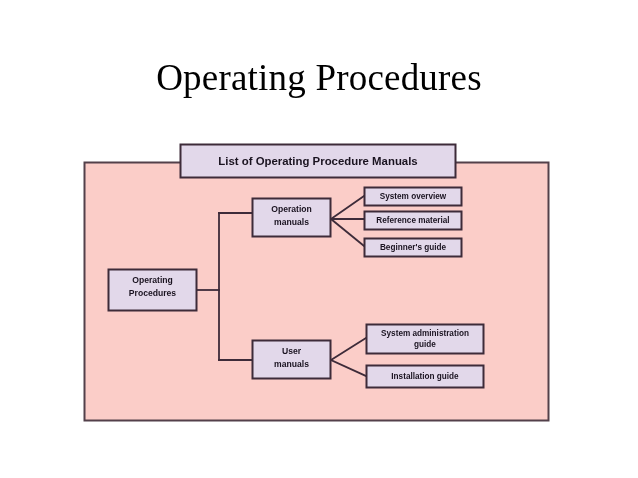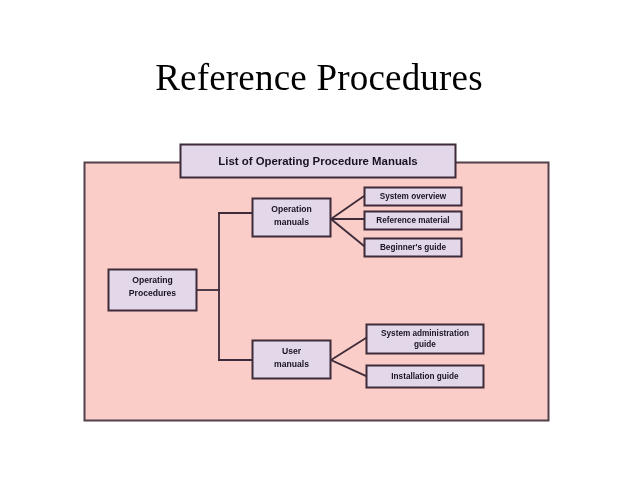--- a/index.html
+++ b/index.html
@@ -49,21 +49,21 @@
   }
   .label-8 { font-size: 8.2px; }
   .label-9 { font-size: 8.6px; }
   .label-title { font-size: 11.4px; }
 </style>
 </head>
 <body>
 
 <div id="slide">
 
-  <div id="page-title">Reference Procedures</div>
+  <div id="page-title">Operating Procedures</div>
 
   <div id="diagram">
     <svg width="638" height="478" viewBox="0 0 638 478" xmlns="http://www.w3.org/2000/svg">
 
       <rect x="84.5" y="162.5" width="464" height="258" fill="#fbcdc8" stroke="#53404a" stroke-width="2"></rect>
 
       <g stroke="#3d2b39" stroke-width="1.8" fill="none" stroke-linecap="square">
         <path d="M 197 290 L 219 290"></path>
         <path d="M 219 213 L 219 360"></path>
         <path d="M 219 213 L 252 213"></path>

